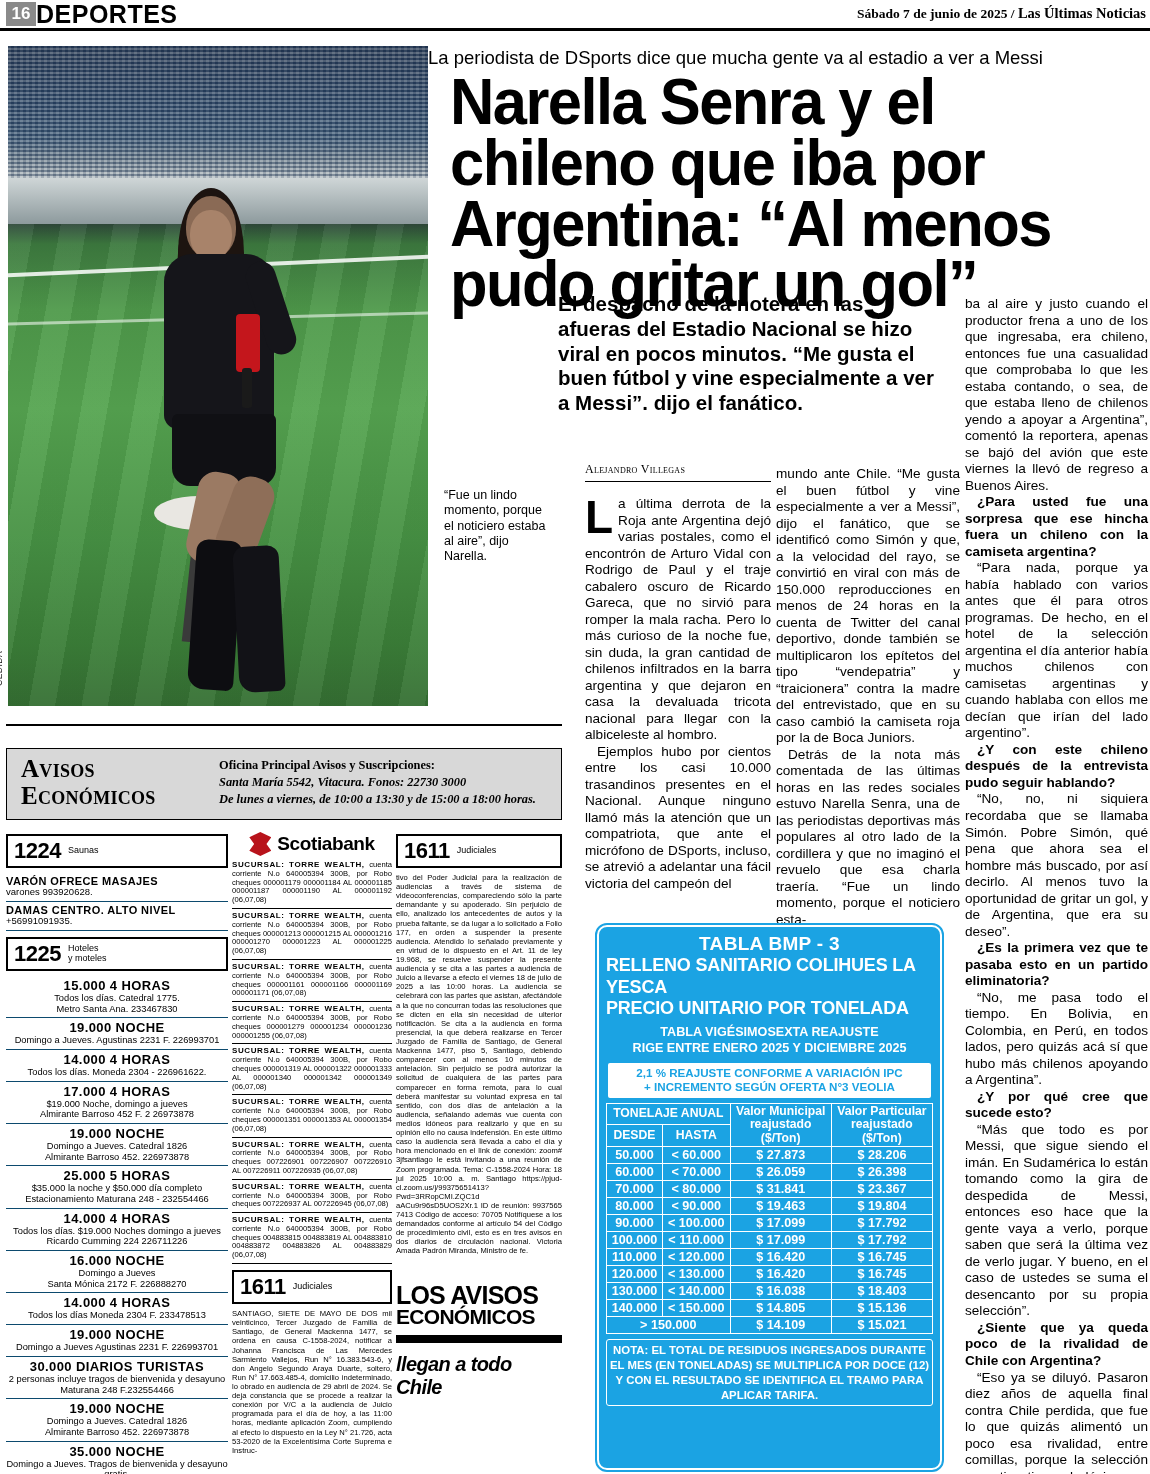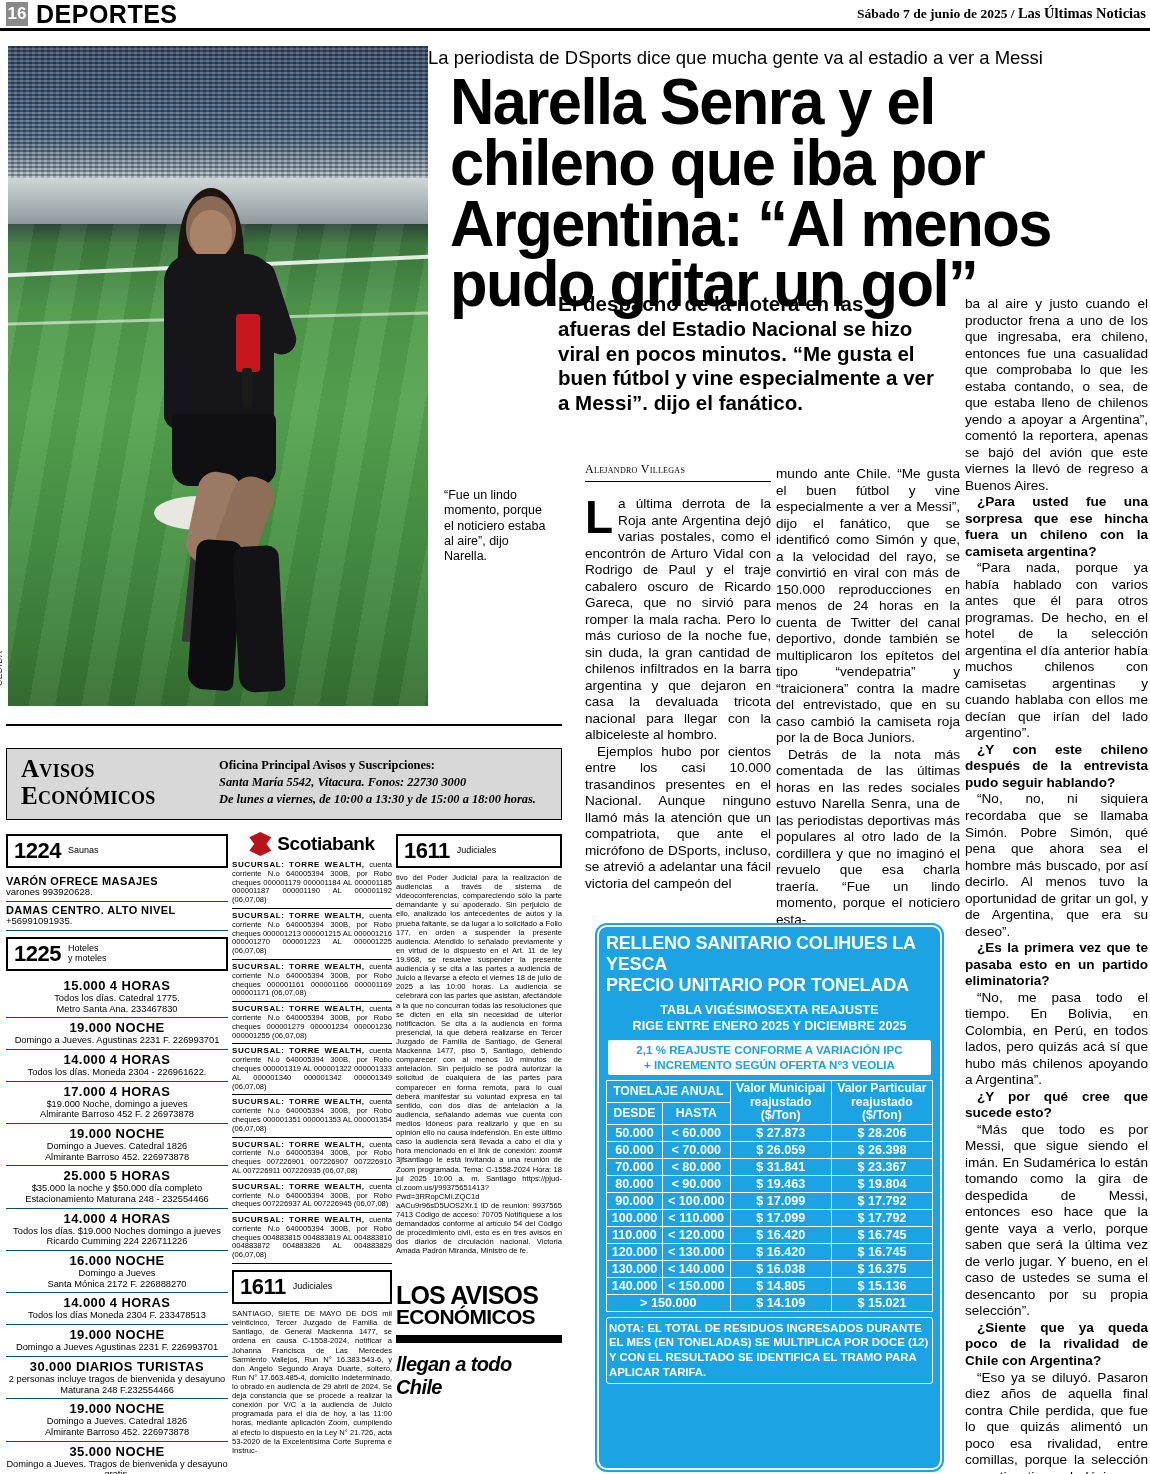--- a/index.html
+++ b/index.html
@@ -8,21 +8,21 @@
     width:1150px; height:1474px;
     font-family:"Liberation Sans", sans-serif;
     color:#000;
     position:relative;
     overflow:hidden;
   }
 
   
   .masthead { position:absolute; left:0; top:0; width:1150px; height:30px; }
   .mh-pagebox {
-    position:absolute; left:6px; top:2px; width:22px; height:24px;
+    position:absolute; left:6px; top:2px; width:30px; height:24px;
     background:#8a8a8a; color:#fff; font-weight:bold; font-size:17px;
     display:flex; align-items:center; justify-content:center;
     font-family:"Liberation Sans", sans-serif;
   }
   .mh-section {
     position:absolute; left:36px; top:0px; font-size:25px; font-weight:bold;
     letter-spacing:0.5px; font-family:"Liberation Sans", sans-serif;
   }
   .mh-date {
     position:absolute; right:4px; top:5px; font-size:13.5px;
@@ -217,21 +217,21 @@
     padding:3px 2px; margin:6px 2px 5px 2px; border-radius:2px;
   }
   table.bmp-tbl { width:100%; border-collapse:collapse; }
   table.bmp-tbl td, table.bmp-tbl th {
     border:1.5px solid #ffffff; text-align:center; color:#fff;
     font-weight:bold; padding:1px 2px;
   }
   table.bmp-tbl th { font-size:12.2px; line-height:1.1;text-align:center; }
   table.bmp-tbl td { font-size:12.6px; }
   .bmp-foot {
-    text-align:left; font-size:11.4px; font-weight:bold;
+    text-align:center; font-size:11.4px; font-weight:bold;
     line-height:1.3; margin-top:5px; padding:3px 2px;
     border:1.5px solid #fff; border-radius:3px;
   }
 </style>
 </head>
 <body>
 
 <div class="masthead">
   <div class="mh-pagebox">16</div>
   <div class="mh-section">DEPORTES</div>
@@ -454,20 +454,21 @@
   </div>
 
 <div class="promo">
   <div class="l1">LOS AVISOS</div>
   <div class="l2">ECONÓMICOS</div>
   <div class="bar"></div>
   <div class="l3">llegan a todo Chile</div>
 </div>
 
 <div class="bmp">
+  <div class="bmp-t1">TABLA BMP - 3</div>
   <div class="bmp-t2">RELLENO SANITARIO COLIHUES LA YESCA</div>
   <div class="bmp-t2">PRECIO UNITARIO POR TONELADA</div>
   <div class="bmp-t3">TABLA VIGÉSIMOSEXTA REAJUSTE</div>
   <div class="bmp-t3" style="margin-top:0">RIGE ENTRE ENERO 2025 Y DICIEMBRE 2025</div>
   <div class="bmp-note">
     <div>2,1 % REAJUSTE CONFORME A VARIACIÓN IPC</div>
     <div>+ INCREMENTO SEGÚN OFERTA N°3 VEOLIA</div>
   </div>
   <table class="bmp-tbl">
     <thead>
@@ -535,21 +536,21 @@
         <tr>
           <td>120.000</td>
           <td>&lt; 130.000</td>
           <td>$ 16.420</td>
           <td>$ 16.745</td>
         </tr>
         <tr>
           <td>130.000</td>
           <td>&lt; 140.000</td>
           <td>$ 16.038</td>
-          <td>$ 16.375</td>
+          <td>$ 18.403</td>
         </tr>
         <tr>
           <td>140.000</td>
           <td>&lt; 150.000</td>
           <td>$ 14.805</td>
           <td>$ 15.136</td>
         </tr>
         <tr>
           <td colspan="2">&gt; 150.000</td>
           <td>$ 14.109</td>

